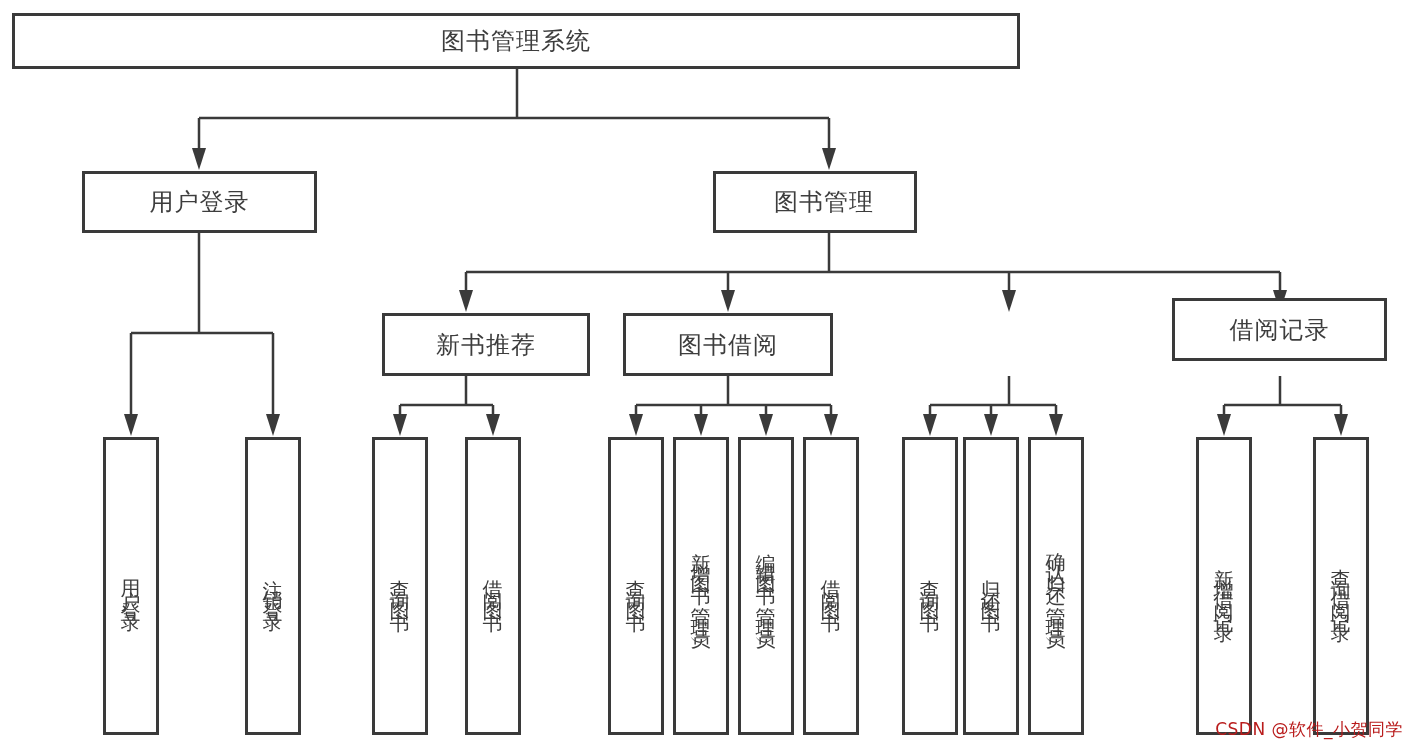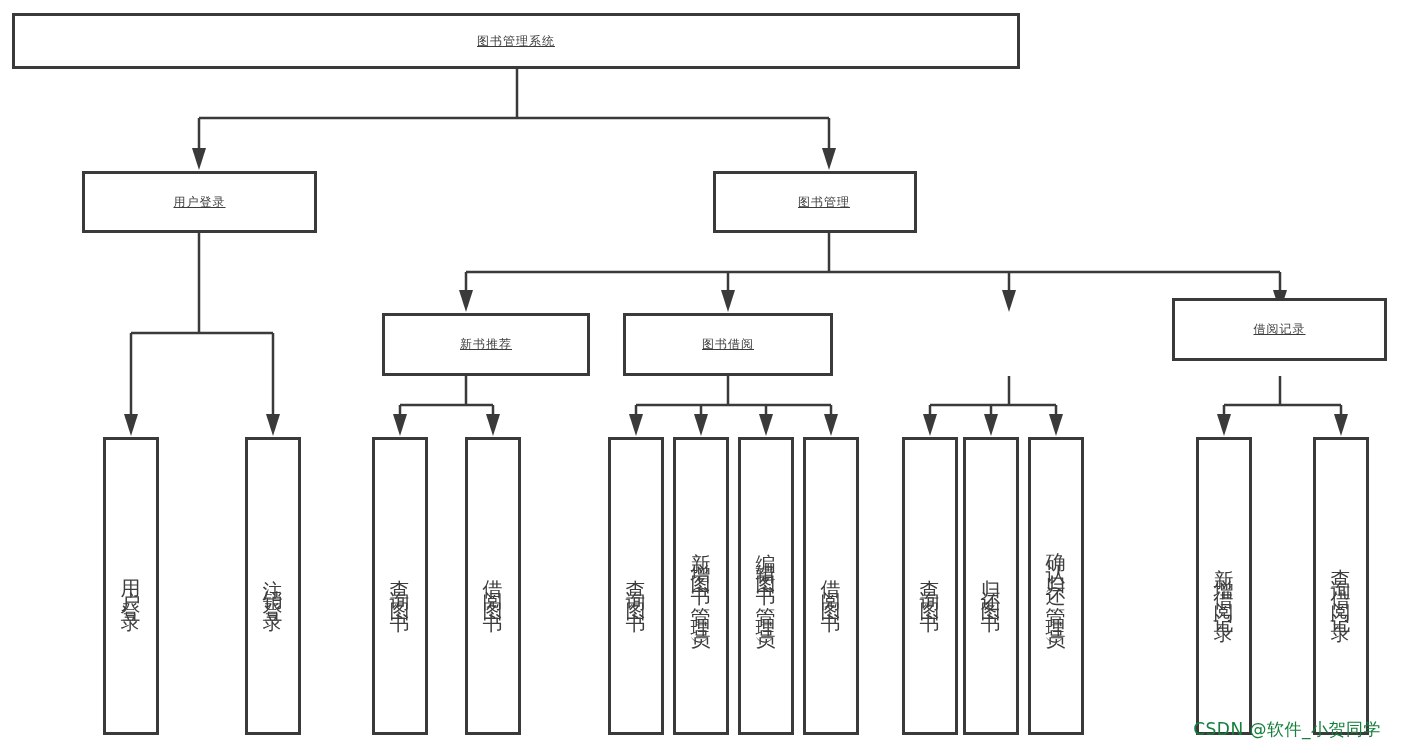--- a/index.html
+++ b/index.html
@@ -25,40 +25,39 @@
     background: #ffffff;
     border: 3px solid #3a3a3a;
     color: #3d3d3d;
     display: flex;
     align-items: center;
     justify-content: center;
     text-align: center;
   }
 
   .h-node {
-    font-size: 12px;
+    font-size: 24px;
     letter-spacing: 1px;
     white-space: nowrap;
-    text-decoration: underline;
   }
 
   .leaf {
     writing-mode: vertical-rl;
     text-orientation: mixed;
     font-size: 20px;
     letter-spacing: 11px;
     line-height: 1;
   }
 
   .watermark {
     position: absolute;
-    right: 24px;
+    right: 2px;
     bottom: 6px;
     font-size: 17px;
-    color: #15803d;
+    color: #b91c1c;
     letter-spacing: 0.5px;
     z-index: 5;
     white-space: nowrap;
   }
 </style>
 </head>
 <body>
 
 <div class="canvas">
 

